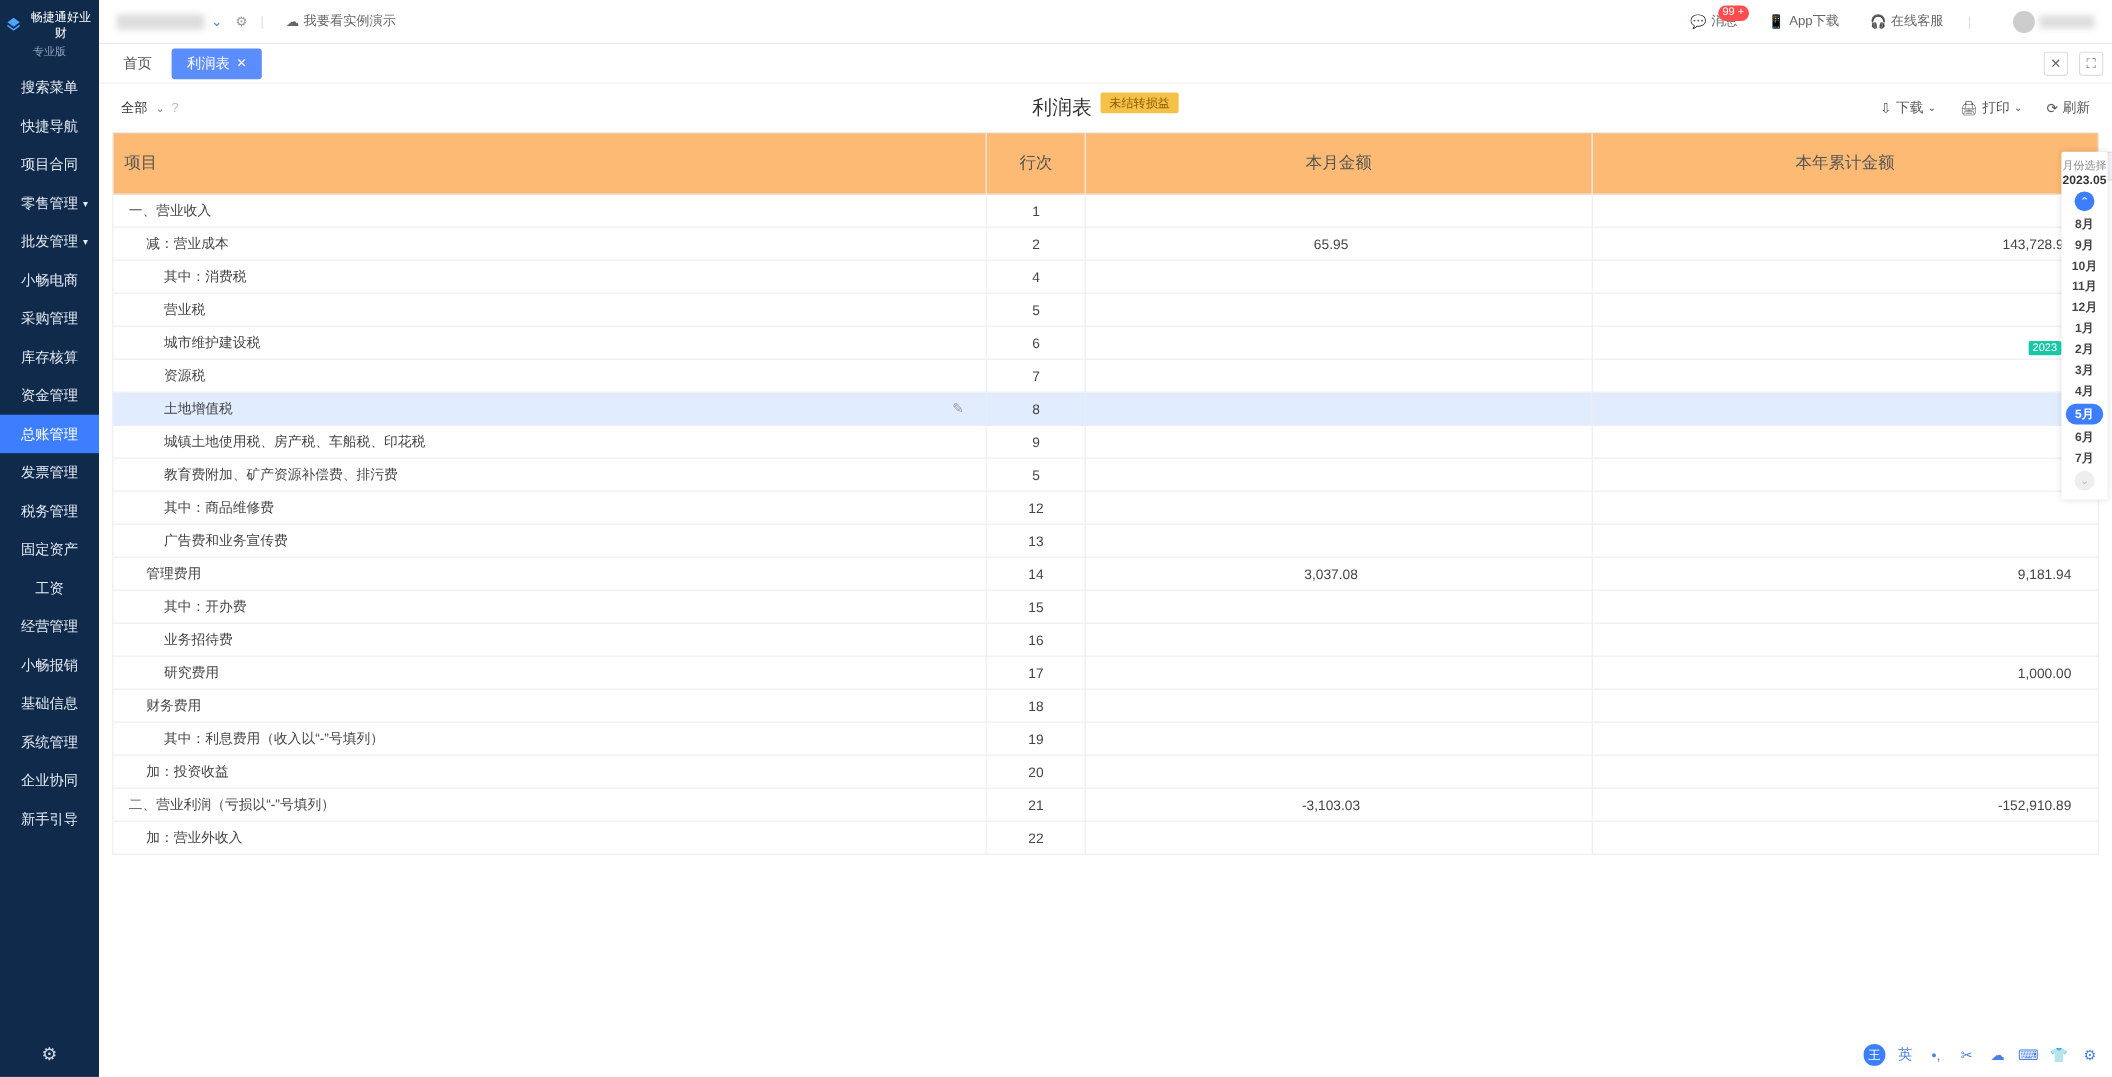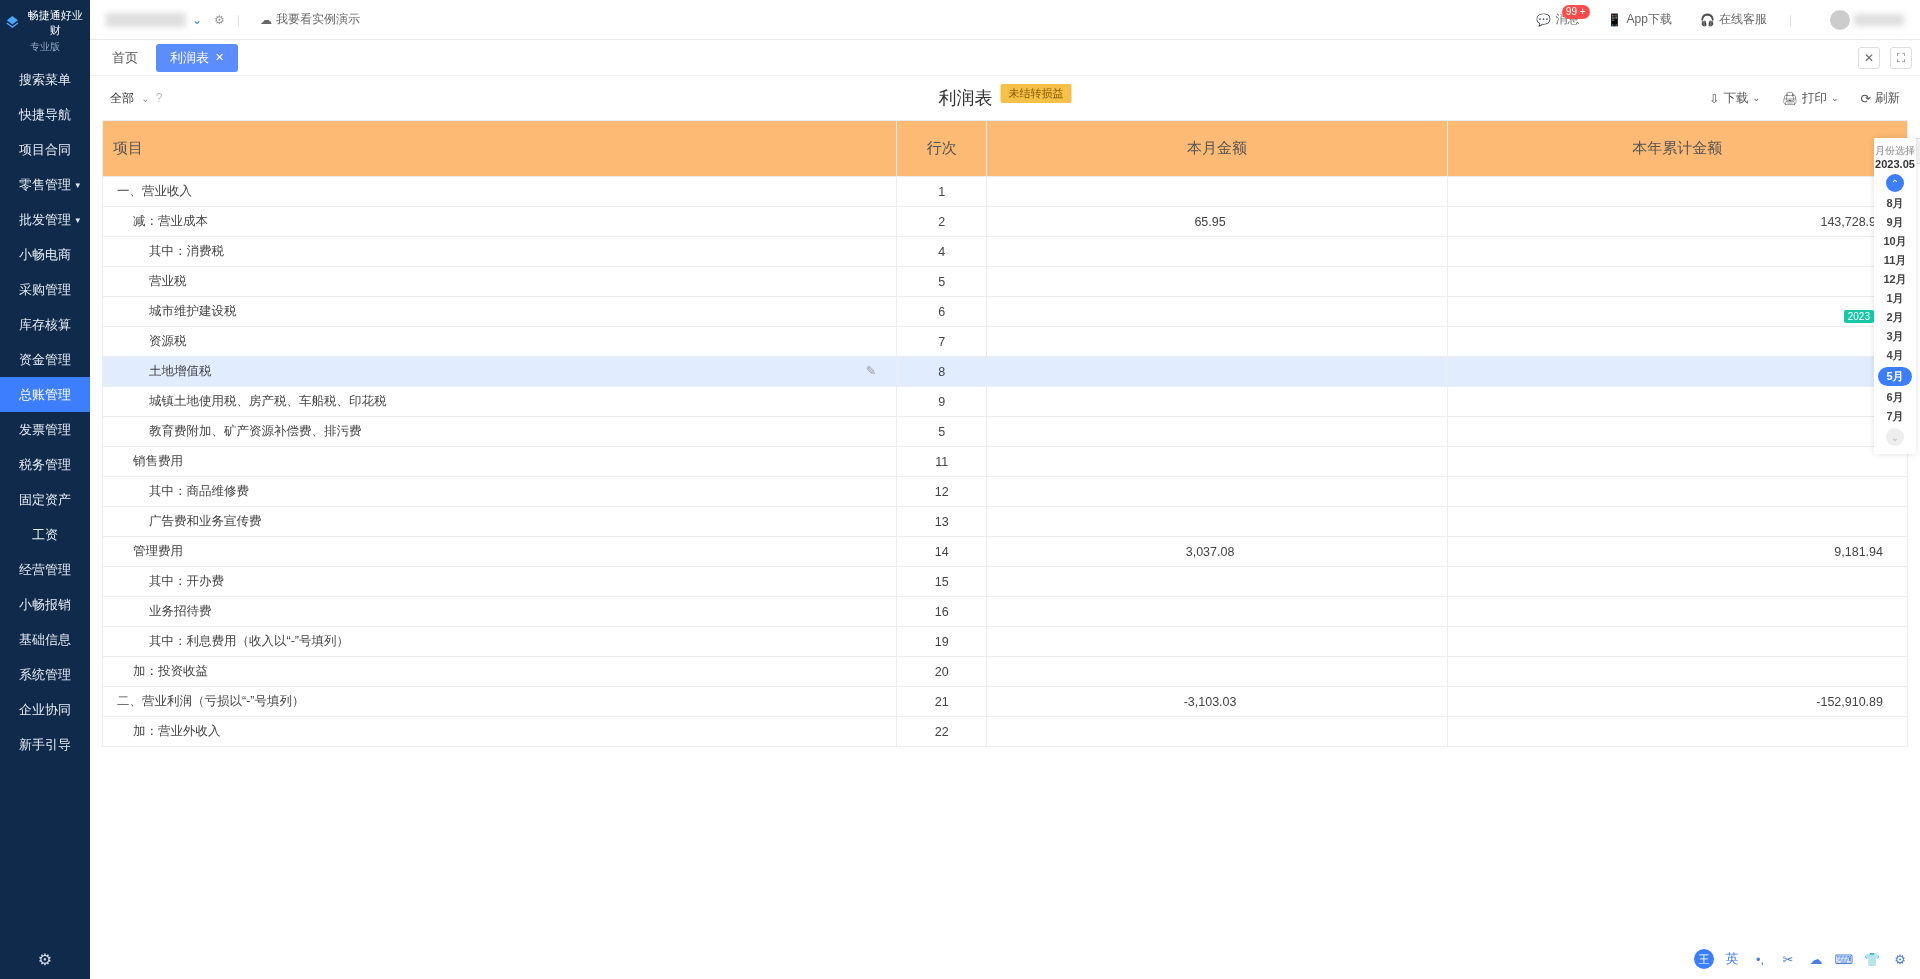--- a/index.html
+++ b/index.html
@@ -267,26 +267,20 @@
               <td class="col-m"></td>
               <td class="col-y"></td>
             </tr>
             <tr>
               <td class="col-item ind2">教育费附加、矿产资源补偿费、排污费</td>
               <td class="col-row">5</td>
               <td class="col-m"></td>
               <td class="col-y"></td>
             </tr>
             <tr>
-              <td class="col-item ind1">销售费用</td>
-              <td class="col-row">11</td>
-              <td class="col-m"></td>
-              <td class="col-y"></td>
-            </tr>
-            <tr>
               <td class="col-item ind2">其中：商品维修费</td>
               <td class="col-row">12</td>
               <td class="col-m"></td>
               <td class="col-y"></td>
             </tr>
             <tr>
               <td class="col-item ind2">广告费和业务宣传费</td>
               <td class="col-row">13</td>
               <td class="col-m"></td>
               <td class="col-y"></td>
@@ -299,20 +293,32 @@
             </tr>
             <tr>
               <td class="col-item ind2">其中：开办费</td>
               <td class="col-row">15</td>
               <td class="col-m"></td>
               <td class="col-y"></td>
             </tr>
             <tr>
               <td class="col-item ind2">业务招待费</td>
               <td class="col-row">16</td>
+              <td class="col-m"></td>
+              <td class="col-y"></td>
+            </tr>
+            <tr>
+              <td class="col-item ind2">研究费用</td>
+              <td class="col-row">17</td>
+              <td class="col-m"></td>
+              <td class="col-y">1,000.00</td>
+            </tr>
+            <tr>
+              <td class="col-item ind1">财务费用</td>
+              <td class="col-row">18</td>
               <td class="col-m"></td>
               <td class="col-y"></td>
             </tr>
             <tr>
               <td class="col-item ind2">其中：利息费用（收入以“-”号填列）</td>
               <td class="col-row">19</td>
               <td class="col-m"></td>
               <td class="col-y"></td>
             </tr>
             <tr>

